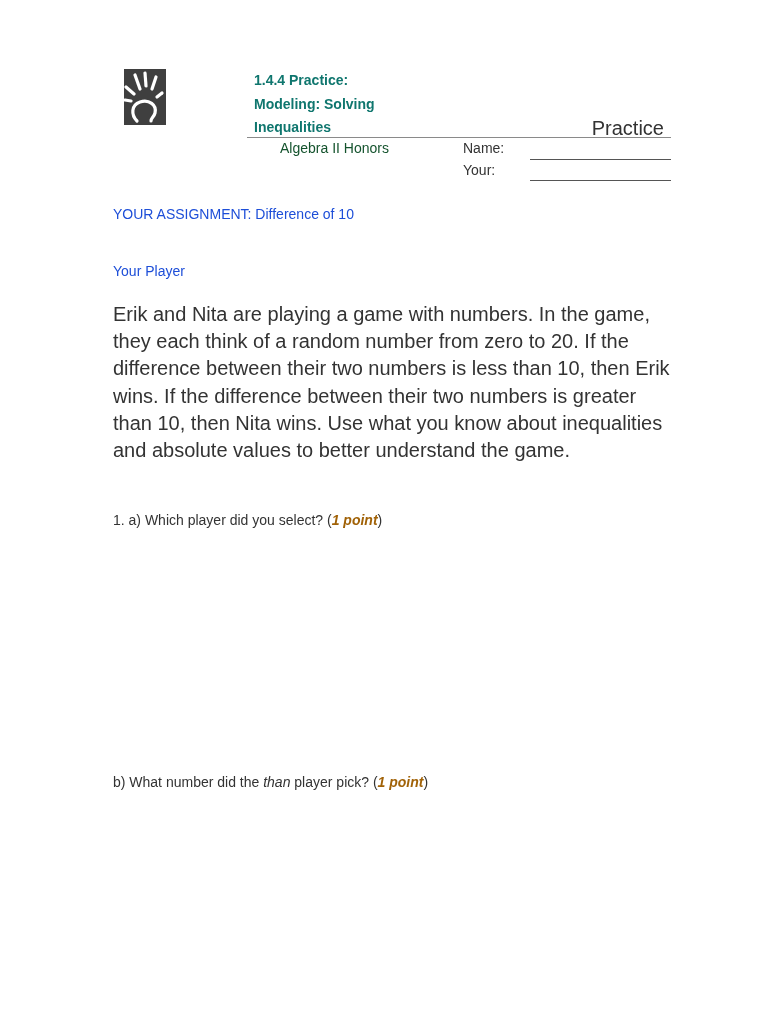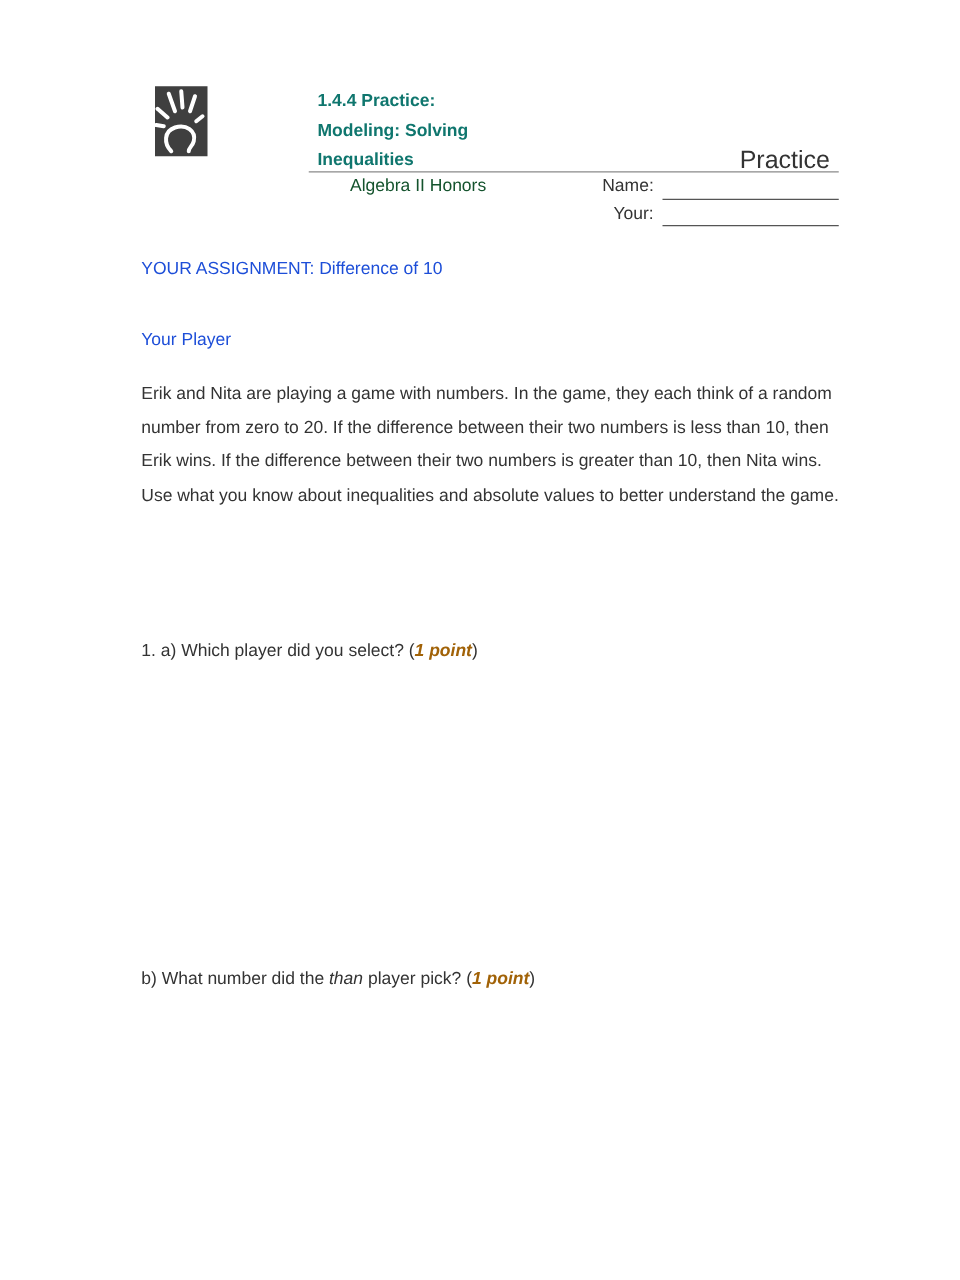--- a/index.html
+++ b/index.html
@@ -53,21 +53,20 @@
       left: 254px;
       top: 140px;
       font-size: 14px;
       color: #14532d;
       margin-left: 26px;
     }
     .field-label {
       position: absolute;
       font-size: 14px;
       color: #333;
-      text-align: right;
       width: 60px;
     }
     .field-line {
       position: absolute;
       left: 530px;
       width: 141px;
       height: 1px;
       background: #555;
     }
     .heading {
@@ -75,21 +74,21 @@
       left: 113px;
       font-size: 14px;
       font-weight: normal;
       color: #1d4ed8;
     }
     .paragraph {
       position: absolute;
       left: 113px;
       top: 301px;
       width: 562px;
-      font-size: 14px;
+      font-size: 20px;
       line-height: 27.2px;
       color: #333;
     }
     .question {
       position: absolute;
       left: 113px;
       font-size: 14px;
       color: #333;
     }
     .question b { color: #a16207; font-style: italic; }

